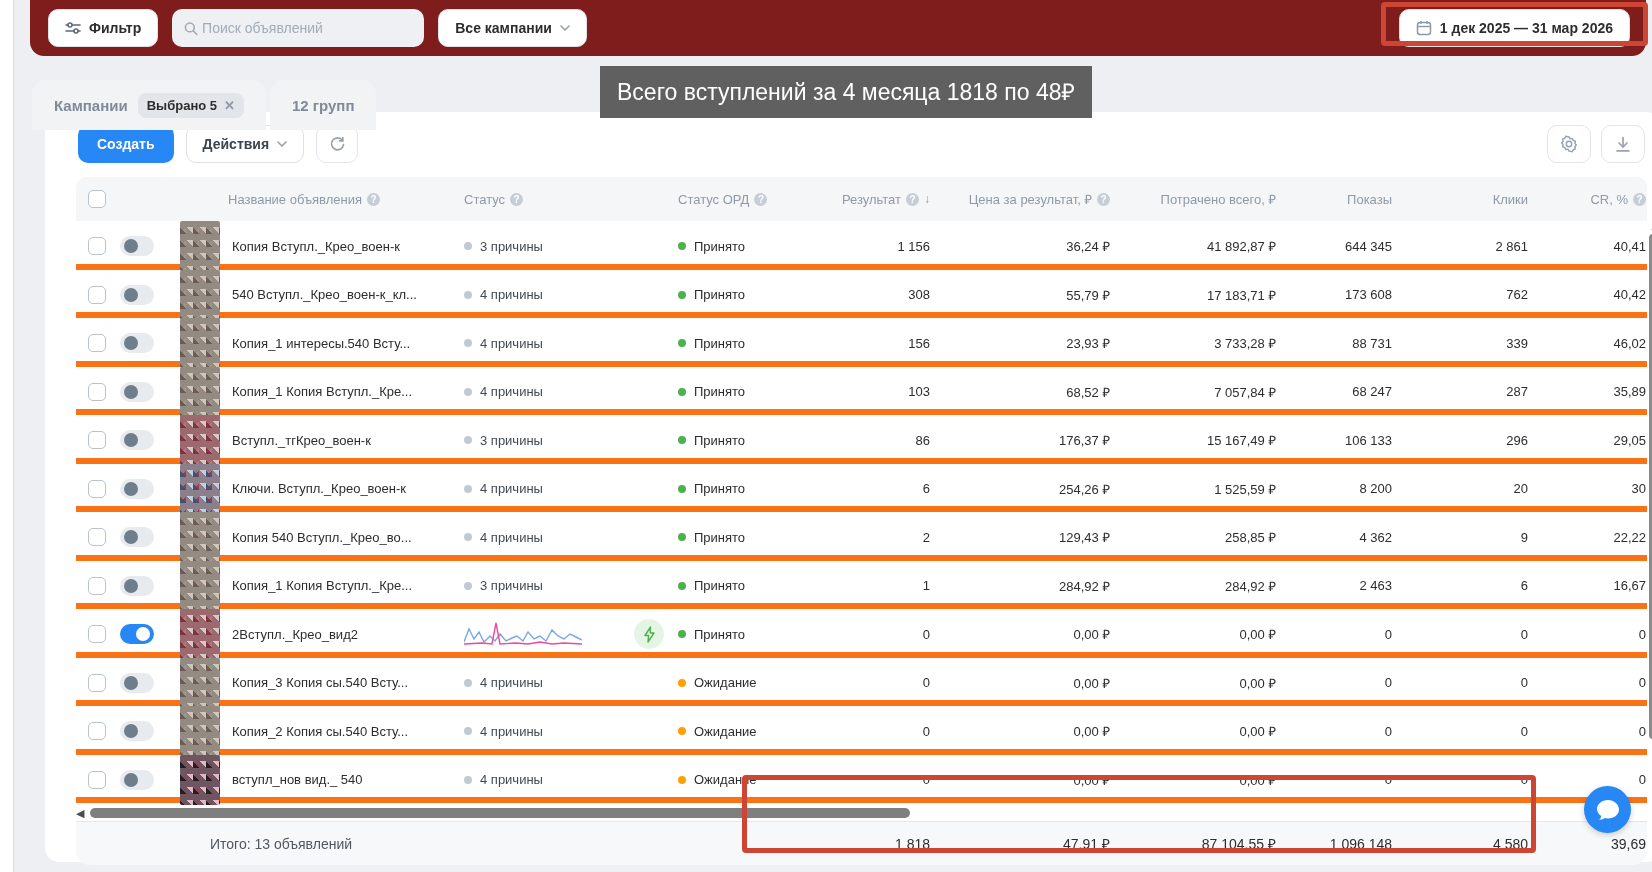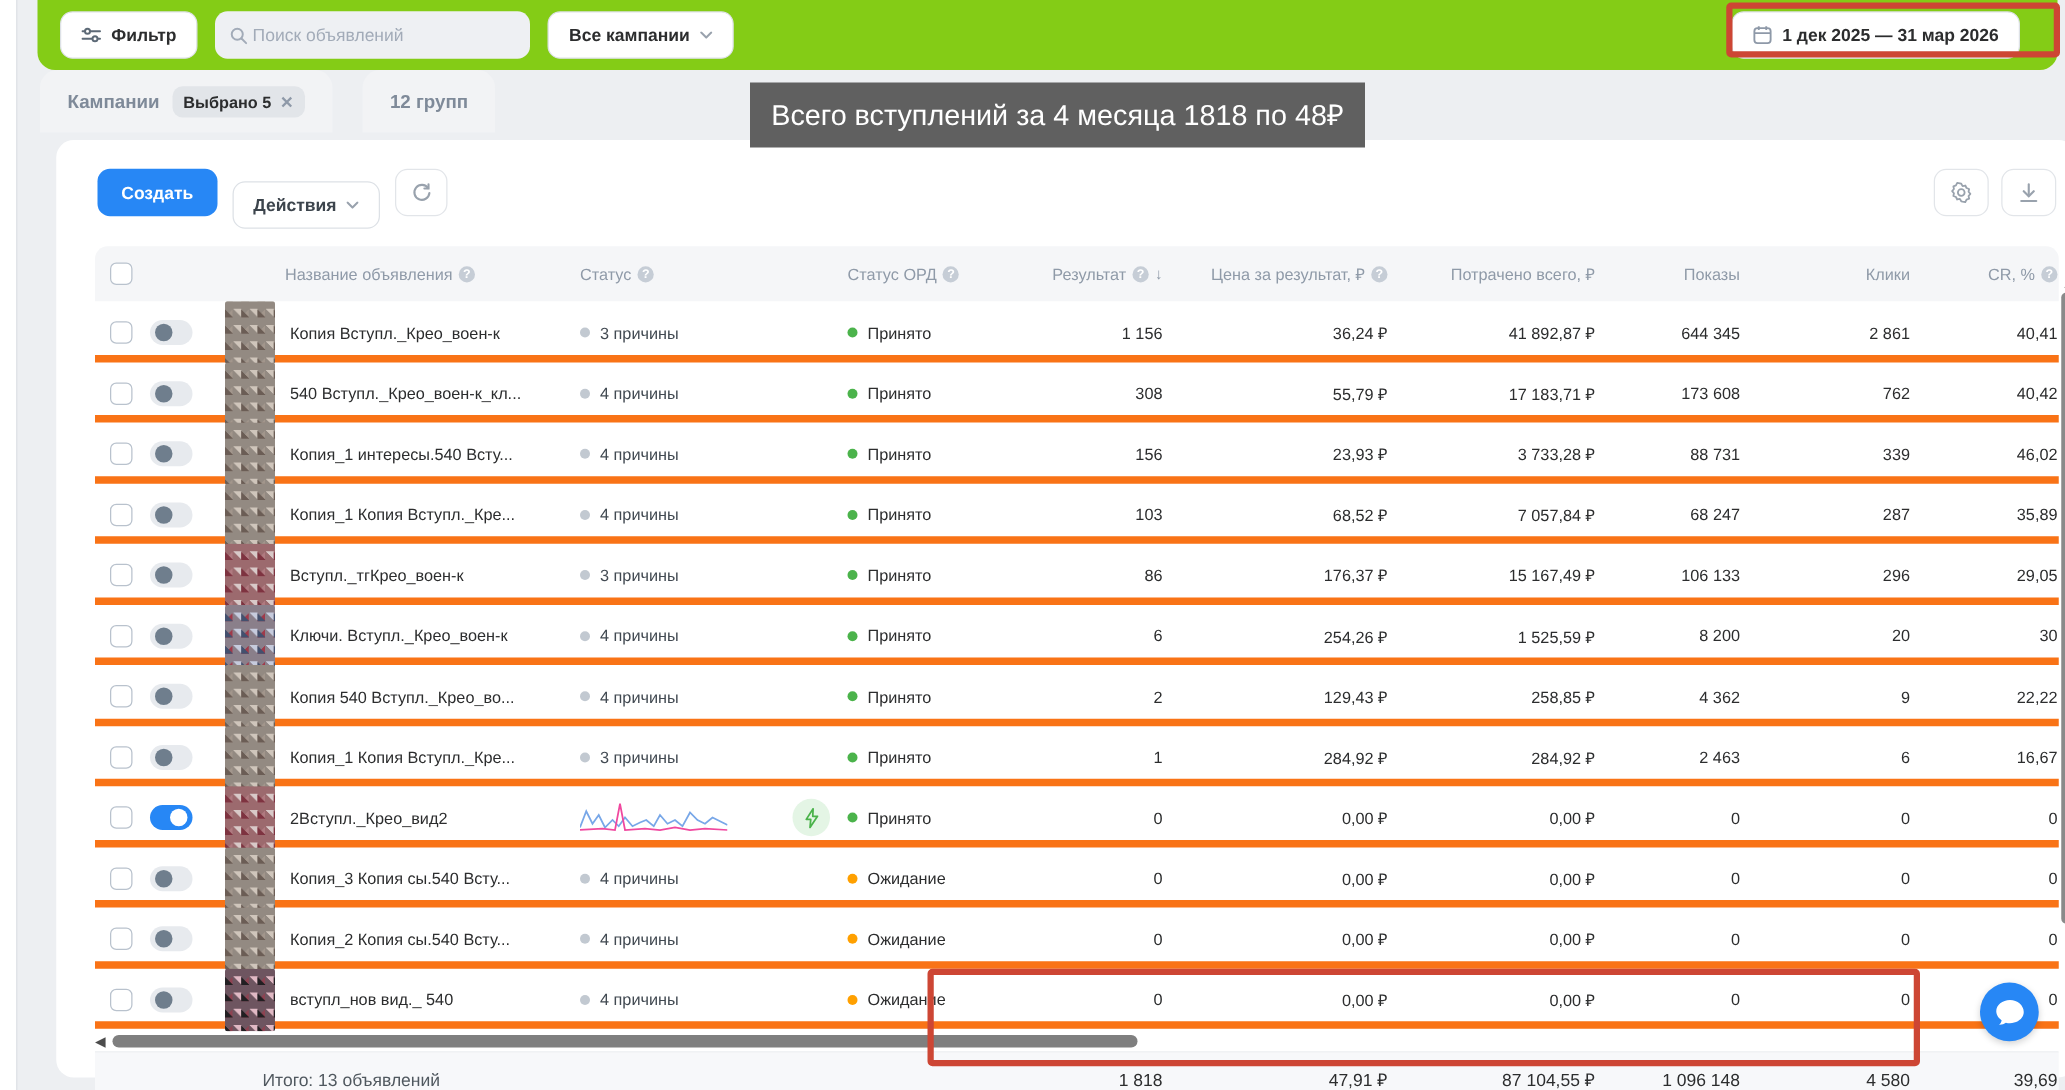--- a/index.html
+++ b/index.html
@@ -2,45 +2,45 @@
 <html><head>
 <meta charset="utf-8">
 <style>
   * { margin:0; padding:0; box-sizing:border-box; }
   html,body { width:1652px; height:872px; overflow:hidden; }
   body { background:#edeff2; font-family:"Liberation Sans",sans-serif; position:relative; color:#2c2d2e; }
 
   .left-edge { position:absolute; left:0; top:0; width:14px; height:100%; background:#fff; border-right:1px solid #d8dce1; }
 
   
-  .topbar { position:absolute; left:30px; top:0; width:1616px; height:56px; background:#84cc16; border-radius:0 0 14px 14px; display:flex; align-items:center; padding:0 12px 0 18px; }
+  .topbar { position:absolute; left:30px; top:0; width:1616px; height:56px; background:#7f1d1d; border-radius:0 0 14px 14px; display:flex; align-items:center; padding:0 12px 0 18px; }
   .btn { display:inline-flex; align-items:center; gap:8px; border:1px solid #dde1e6; background:#fff; border-radius:10px; height:38px; padding:0 16px; font-size:14px; font-weight:bold; color:#2c2d2e; cursor:pointer; }
   .search { display:flex; align-items:center; gap:4px; background:#eef0f3; border-radius:10px; height:38px; width:252px; padding:0 12px; margin-left:14px; }
   .search input { border:none; background:transparent; outline:none; font-size:14px; color:#2c2d2e; width:100%; font-family:inherit; }
   .search input::placeholder { color:#a2abb8; }
   .campaigns-btn { margin-left:14px; }
-  .date-btn { margin-left:auto; margin-right:18px; color:#2c2d2e; }
+  .date-btn { margin-left:auto; margin-right:4px; color:#2c2d2e; }
   .chev { width:10px; height:6px; }
   .icon-gray { color:#99a2ad; }
 
   
-  .tabs { position:absolute; left:32px; top:56px; display:flex; gap:24px; z-index:2; }
+  .tabs { position:absolute; left:32px; top:80px; display:flex; gap:4px; z-index:2; }
   .tab { display:flex; align-items:center; gap:10px; height:50px; padding:0 22px; border-radius:14px 14px 0 0; background:#f2f3f5; font-size:15px; font-weight:bold; color:#7f8a99; cursor:pointer; }
   .tab.active { background:#fff; color:#0f1115; }
   .tab-badge { display:inline-flex; align-items:center; gap:7px; background:#e2e5e9; border-radius:8px; padding:5px 9px; font-size:13px; color:#2c2d2e; }
   .tab-badge .x { color:#8e99a8; font-size:13px; cursor:pointer; }
 
   
   .tooltip-overlay { position:absolute; left:600px; top:66px; background:#606060; color:#fff; font-size:23px; padding:9px 17px 11px; z-index:40; white-space:nowrap; }
 
   
   .panel { position:absolute; left:45px; top:112px; width:1616px; height:750px; background:#fff; border-radius:14px; z-index:1;padding-left:17px; }
   .toolbar { display:flex; align-items:center; padding:13px 16px 12px; }
   .create-btn { background:#2787f5; color:#fff; border:none; border-radius:10px; height:38px; padding:0 19px; font-size:14px; font-weight:bold; cursor:pointer; }
-  .actions-btn { margin-left:12px; color:#3c444c;margin-top:20px; }
+  .actions-btn { margin-left:12px; color:#3c444c; }
   .sq-btn { width:44px; height:38px; border:1px solid #e2e5e9; background:#fff; border-radius:10px; display:inline-flex; align-items:center; justify-content:center; cursor:pointer; color:#99a2ad; }
   .refresh-btn { margin-left:12px; width:42px; }
   .right-tools { margin-left:auto; display:flex; gap:10px; }
 
   
   .table { margin:2px 14px 0; position:relative; }
   .grid { display:grid; grid-template-columns:44px 60px 52px 232px 214px 150px 106px 180px 166px 116px 136px 118px; align-items:center; }
   .thead { background:#f5f6f8; border-radius:10px 10px 0 0; height:44px; color:#8f9aa8; font-size:13px; }
   .hcell { display:flex; align-items:center; gap:5px; }
   .hname { grid-column:3/5; padding-left:48px; }

